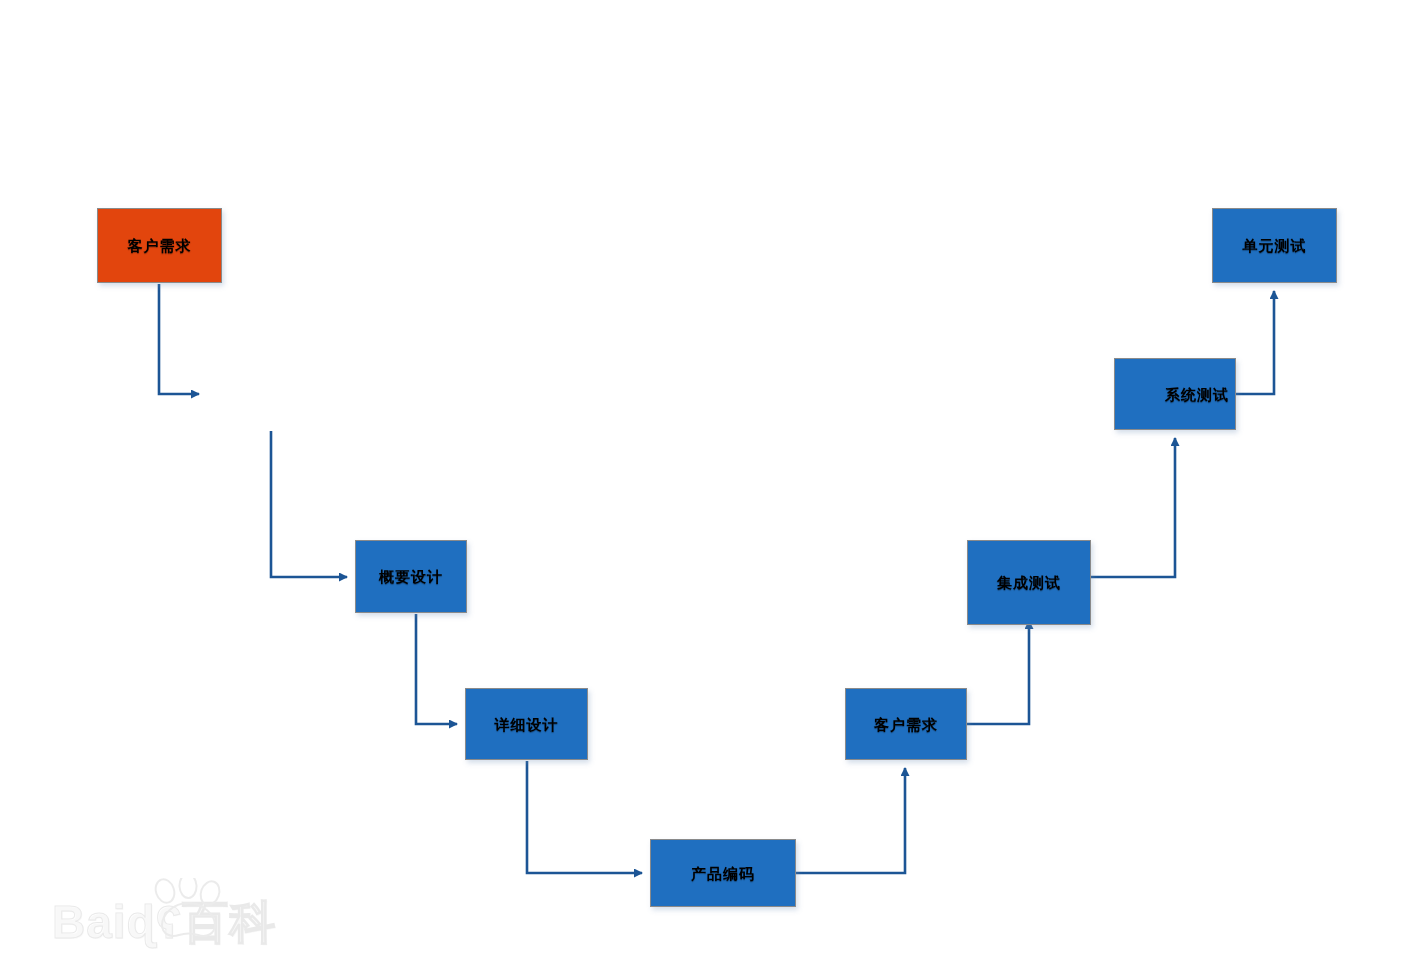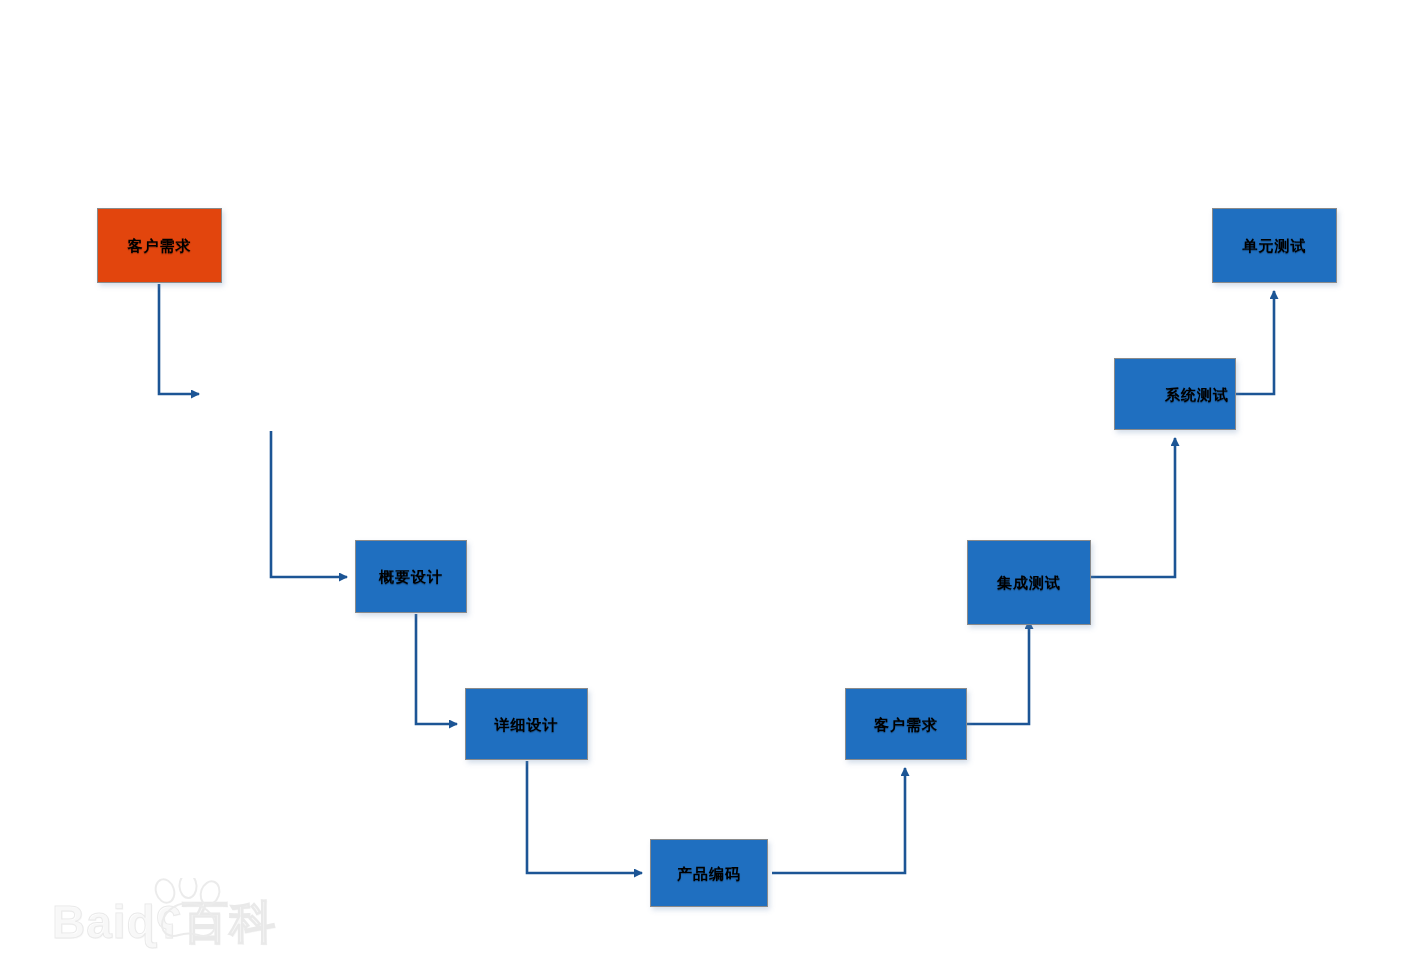--- a/index.html
+++ b/index.html
@@ -122,21 +122,21 @@
 
 
   <div class="node blue" style="left:355px; top:540px; width:112px; height:73px;">
     <span class="node-label">概要设计</span>
   </div>
 
   <div class="node blue" style="left:465px; top:688px; width:123px; height:72px;">
     <span class="node-label">详细设计</span>
   </div>
 
-  <div class="node blue" style="left:650px; top:839px; width:118px; height:68px;">
+  <div class="node blue" style="left:650px; top:839px; width:146px; height:68px;">
     <span class="node-label">产品编码</span>
   </div>
 
   <div class="node blue" style="left:845px; top:688px; width:122px; height:72px;">
     <span class="node-label">客户需求</span>
   </div>
 
   <div class="node blue" style="left:967px; top:540px; width:124px; height:85px;">
     <span class="node-label">集成测试</span>
   </div>

